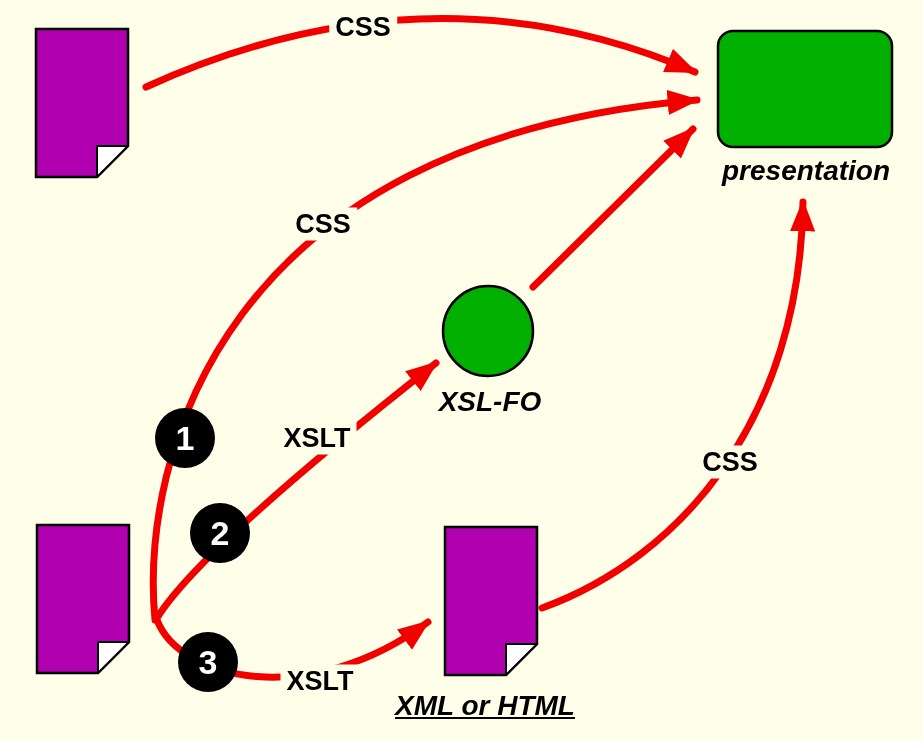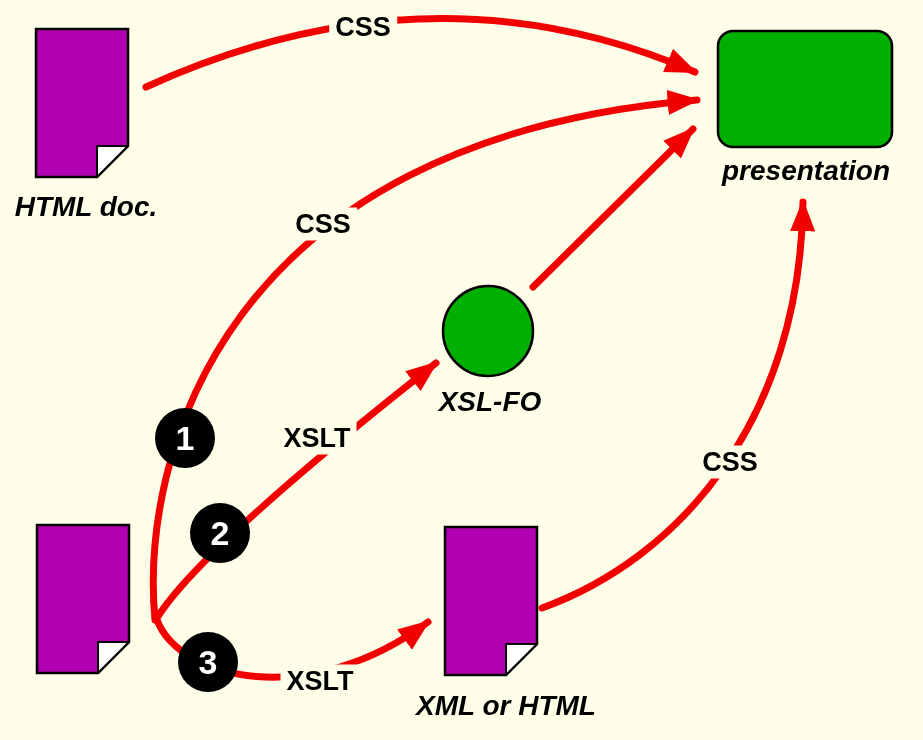--- a/index.html
+++ b/index.html
@@ -75,22 +75,21 @@
       <circle cx="488" cy="331" r="45" fill="#00B000" stroke="#000" stroke-width="2.5"></circle>
     </g>
   </svg>
 
   <div class="lbl edge-lbl" style="left:363px; top:27px;">CSS</div>
   <div class="lbl edge-lbl" style="left:323px; top:224px;">CSS</div>
   <div class="lbl edge-lbl" style="left:317px; top:438px;">XSLT</div>
   <div class="lbl edge-lbl" style="left:320px; top:681px;">XSLT</div>
   <div class="lbl edge-lbl" style="left:730px; top:462px;">CSS</div>
 
-  <div class="lbl node-lbl" style="left:86px; top:207px;">HTML doc.</div>
-  <div class="lbl node-lbl" style="left:506px; top:706px;">XML or HTML</div>
+  <div class="lbl node-lbl" style="left:485px; top:706px;text-decoration:underline;">XML or HTML</div>
   <div class="lbl node-lbl" style="left:806px; top:171px;text-align:center;">presentation</div>
   <div class="lbl node-lbl" style="left:490px; top:402px;">XSL-FO</div>
 
   <div class="badge" style="left:185px; top:438px;">1</div>
   <div class="badge" style="left:220px; top:533px;">2</div>
   <div class="badge" style="left:208px; top:662px;">3</div>
 
 </div>
 
 </body></html>

